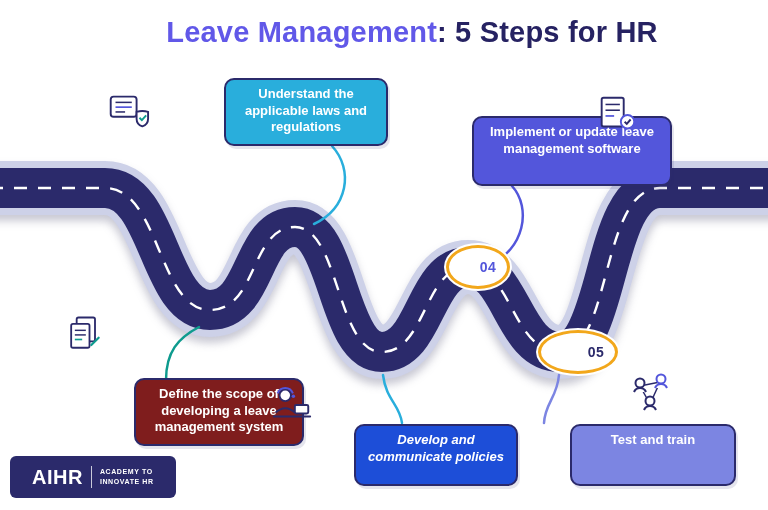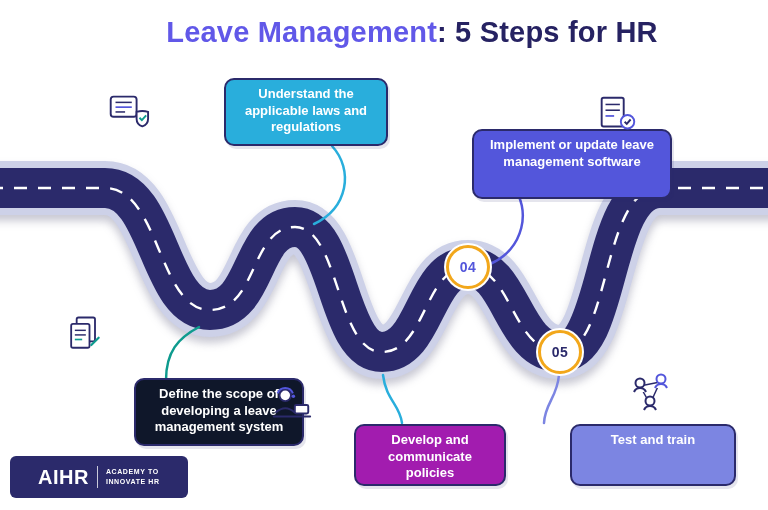--- a/index.html
+++ b/index.html
@@ -24,21 +24,21 @@
     margin-left:48px;
   }
   .num-circle{
     position:absolute;width:38px;height:38px;border-radius:50%;
     background:#fff;border:3px solid #F2A71B;box-shadow:0 0 0 2px #fff;
     display:flex;align-items:center;justify-content:center;
     font-size:14px;font-weight:800;letter-spacing:.5px;
   }
   .logo{
     position:absolute;left:10px;top:456px;height:42px;background:#2B2A6B;
-    border-radius:6px;display:flex;align-items:center;gap:8px;padding:0 28px;
+    border-radius:6px;display:flex;align-items:center;gap:8px;padding:0 22px;
     box-sizing:border-box;
   }
   .logo .brand{color:#fff;font-weight:800;font-size:20px;letter-spacing:.5px;}
   .logo .divider{width:1px;height:22px;background:rgba(255,255,255,.75);}
   .logo .tagline{color:#fff;font-size:7px;font-weight:bold;letter-spacing:.6px;line-height:1.5;}
   .icon{position:absolute;}
 </style>
 </head>
 <body>
 
@@ -56,37 +56,37 @@
 
     <path d="M -10 188 L 105 188 C 160 188 158 310 210 310 C 258 310 250 227 295 227 C 340 227 336 352 382 352 C 426 352 424 267 468 267 C 512 267 512 352 560 352 C 612 352 600 188 660 188 L 778 188" fill="none" stroke="#FFFFFF" stroke-width="2.4" stroke-dasharray="13 11" style="stroke: rgb(255, 255, 255);"></path>
 
     <path d="M 166 380 C 166 352 178 338 199 327" fill="none" stroke="#0E9B8E" stroke-width="2.5" stroke-linecap="round" style="stroke: rgb(14, 155, 142);"></path>
     <path d="M 332 146 C 354 170 348 208 314 224" fill="none" stroke="#29AEDC" stroke-width="2.5" stroke-linecap="round" style="stroke: rgb(41, 174, 220);"></path>
     <path d="M 383 375 C 386 400 400 405 402 423" fill="none" stroke="#29AEDC" stroke-width="2.5" stroke-linecap="round" style="stroke: rgb(41, 174, 220);"></path>
     <path d="M 512 186 C 532 208 524 250 490 264" fill="none" stroke="#5356DB" stroke-width="2.5" stroke-linecap="round" style="stroke: rgb(83, 86, 219);"></path>
     <path d="M 559 375 C 557 398 545 403 544 423" fill="none" stroke="#7C85E2" stroke-width="2.5" stroke-linecap="round" style="stroke: rgb(124, 133, 226);"></path>
   </svg>
 
-  <div class="num-circle" style="left: 446px; top: 245px; border-color: rgb(242, 167, 27); color: rgb(83, 86, 219);">
+  <div class="num-circle" style="left: 446px; top: 245px; border-color: rgb(242, 167, 27); color: rgb(83, 86, 219); padding-left: 20px;">
     <span>04</span>
   </div>
-  <div class="num-circle" style="left: 538px; top: 330px; border-color: rgb(242, 167, 27); color: rgb(43, 42, 107);">
+  <div class="num-circle" style="left: 538px; top: 330px; border-color: rgb(242, 167, 27); color: rgb(43, 42, 107); padding-left: 36px;">
     <span>05</span>
   </div>
 
-  <div class="step-box" style="left: 86px; top: 378px; width: 170px; height: 68px; background: #0f172a;">
+  <div class="step-box" style="left: 86px; top: 378px; width: 170px; height: 68px; background: #7f1d1d;">
     <span>Define the scope of developing a leave management system</span>
   </div>
   <div class="step-box" style="left: 176px; top: 78px; width: 164px; height: 68px; background: rgb(41, 174, 220);">
     <span>Understand the applicable laws and regulations</span>
   </div>
-  <div class="step-box" style="left: 306px; top: 424px; width: 152px; height: 62px; background: #a21caf;">
+  <div class="step-box" style="left: 306px; top: 424px; width: 164px; height: 62px; background: #1d4ed8; font-style: italic;">
     <span>Develop and communicate policies</span>
   </div>
-  <div class="step-box" style="left: 424px; top: 129px; width: 200px; height: 70px; background: rgb(83, 86, 219);">
+  <div class="step-box" style="left: 424px; top: 116px; width: 200px; height: 70px; background: rgb(83, 86, 219);">
     <span>Implement or update leave management software</span>
   </div>
   <div class="step-box" style="left: 522px; top: 424px; width: 166px; height: 62px; background: rgb(124, 133, 226);">
     <span>Test and train</span>
   </div>
 
   <svg class="icon" style="left:62px;top:312px;" width="44" height="44" viewBox="0 0 48 48">
     <rect x="16" y="6" width="20" height="26" rx="2" fill="#fff" stroke="#2B2A6B" stroke-width="2"></rect>
     <rect x="10" y="13" width="20" height="26" rx="2" fill="#fff" stroke="#2B2A6B" stroke-width="2"></rect>
     <line x1="14" y1="20" x2="26" y2="20" stroke="#2B2A6B" stroke-width="1.6"></line>

